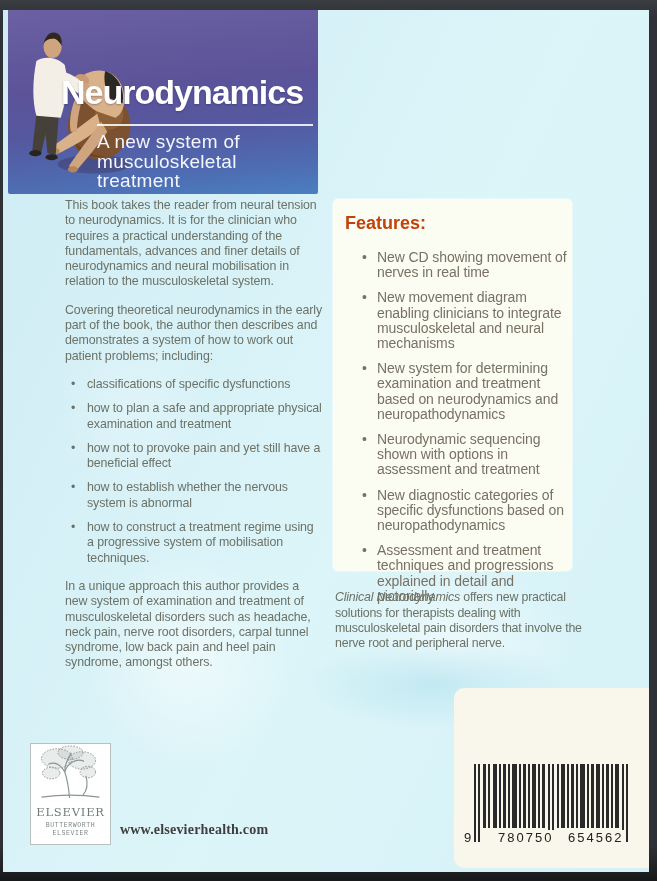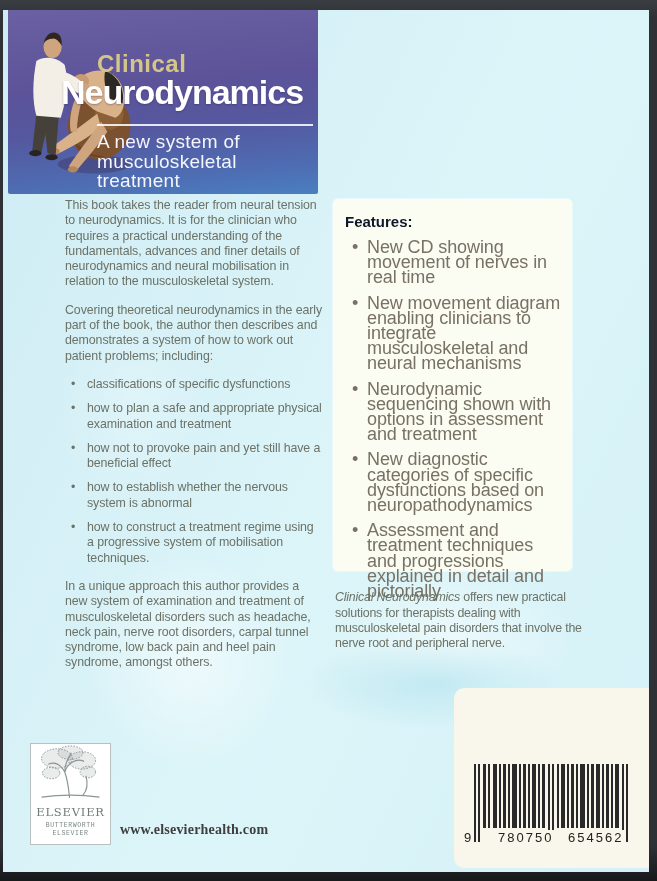--- a/index.html
+++ b/index.html
@@ -57,24 +57,24 @@
   .plain-list li{position:relative;padding-left:22px;margin-bottom:9px;}
   .plain-list li::before{content:"\2022";position:absolute;left:6px;top:0;}
 
   
   .features-panel{
     position:absolute;left:330px;top:189px;width:239px;height:372px;
     background:#fbfcf2;border-radius:5px;
     box-shadow:0 0 0 1px rgba(255,255,255,.4);
   }
   .features-heading{
-    margin:14px 0 10px 12px;font-size:15px;font-weight:bold;color:#0f172a;
-  }
-  .features-list{list-style:none;margin:6px;padding:0 6px 0 0;width:226px;
-    color:#787164;font-size:18px;line-height:15.2px;letter-spacing:-.1px;}
+    margin:14px 0 10px 12px;font-size:18px;font-weight:bold;color:#c2410c;
+  }
+  .features-list{list-style:none;margin:16px;padding:0 6px 0 0;width:226px;
+    color:#787164;font-size:14px;line-height:15.2px;letter-spacing:-.1px;}
   .features-list li{position:relative;padding-left:28px;margin-bottom:10px;}
   .features-list li::before{content:"\2022";position:absolute;left:13px;top:0;}
 
   
   .closing{
     position:absolute;left:332px;top:568px;width:252px;
     color:#6c7266;font-size:12.4px;line-height:15.3px;letter-spacing:-.2px;
   }
   .closing .it{font-style:italic;}
 
@@ -154,21 +154,20 @@
 
       <path d="M28,92 L50,95 L47,133 L39,131 L37,112 L33,130 L24,128 Z" fill="#45413a"></path>
       <ellipse cx="27" cy="131" rx="6" ry="3" fill="#28231e"></ellipse>
       <ellipse cx="43" cy="135" rx="6" ry="3" fill="#28231e"></ellipse>
       <path d="M28,40 C24,60 24,80 28,94 L52,96 C58,78 60,60 56,44 C48,36 36,35 28,40 Z" fill="#f3efe6"></path>
       <path d="M52,50 C62,52 70,58 75,63 L69,72 C61,66 53,62 48,58 Z" fill="#f3efe6"></path>
       <ellipse cx="76" cy="66" rx="4.5" ry="4" fill="#cfa57f"></ellipse>
       <ellipse cx="44" cy="26" rx="9" ry="11" fill="#cfa57f"></ellipse>
       <path d="M35,23 Q38,11 46,12 Q54,13 53,25 Q48,17 44,18 Q38,18 35,23 Z" fill="#2f261d"></path>
     </svg>
-    <div class="title-top">Clinical</div>
     <div class="title-main">Neurodynamics</div>
     <div class="title-rule"></div>
     <div class="subtitle">
       <div>A new system of</div>
       <div>musculoskeletal</div>
       <div>treatment</div>
     </div>
   </div>
 
   <div class="left-col">
@@ -182,20 +181,21 @@
       <li>how to construct a treatment regime using a progressive system of mobilisation techniques.</li>
     </ul>
     <p>In a unique approach this author provides a new system of examination and treatment of musculoskeletal disorders such as headache, neck pain, nerve root disorders, carpal tunnel syndrome, low back pain and heel pain syndrome, amongst others.</p>
   </div>
 
   <div class="features-panel">
     <div class="features-heading">Features:</div>
     <ul class="features-list">
       <li>New CD showing movement of nerves in real time</li>
       <li>New movement diagram enabling clinicians to integrate musculoskeletal and neural mechanisms</li>
+      <li>New system for determining examination and treatment based on neurodynamics and neuropathodynamics</li>
       <li>Neurodynamic sequencing shown with options in assessment and treatment</li>
       <li>New diagnostic categories of specific dysfunctions based on neuropathodynamics</li>
       <li>Assessment and treatment techniques and progressions explained in detail and pictorially</li>
     </ul>
   </div>
 
   <p class="closing"><span class="it">Clinical Neurodynamics</span><span> offers new practical solutions for therapists dealing with musculoskeletal pain disorders that involve the nerve root and peripheral nerve.</span></p>
 
 
   <div class="elsevier-box">

